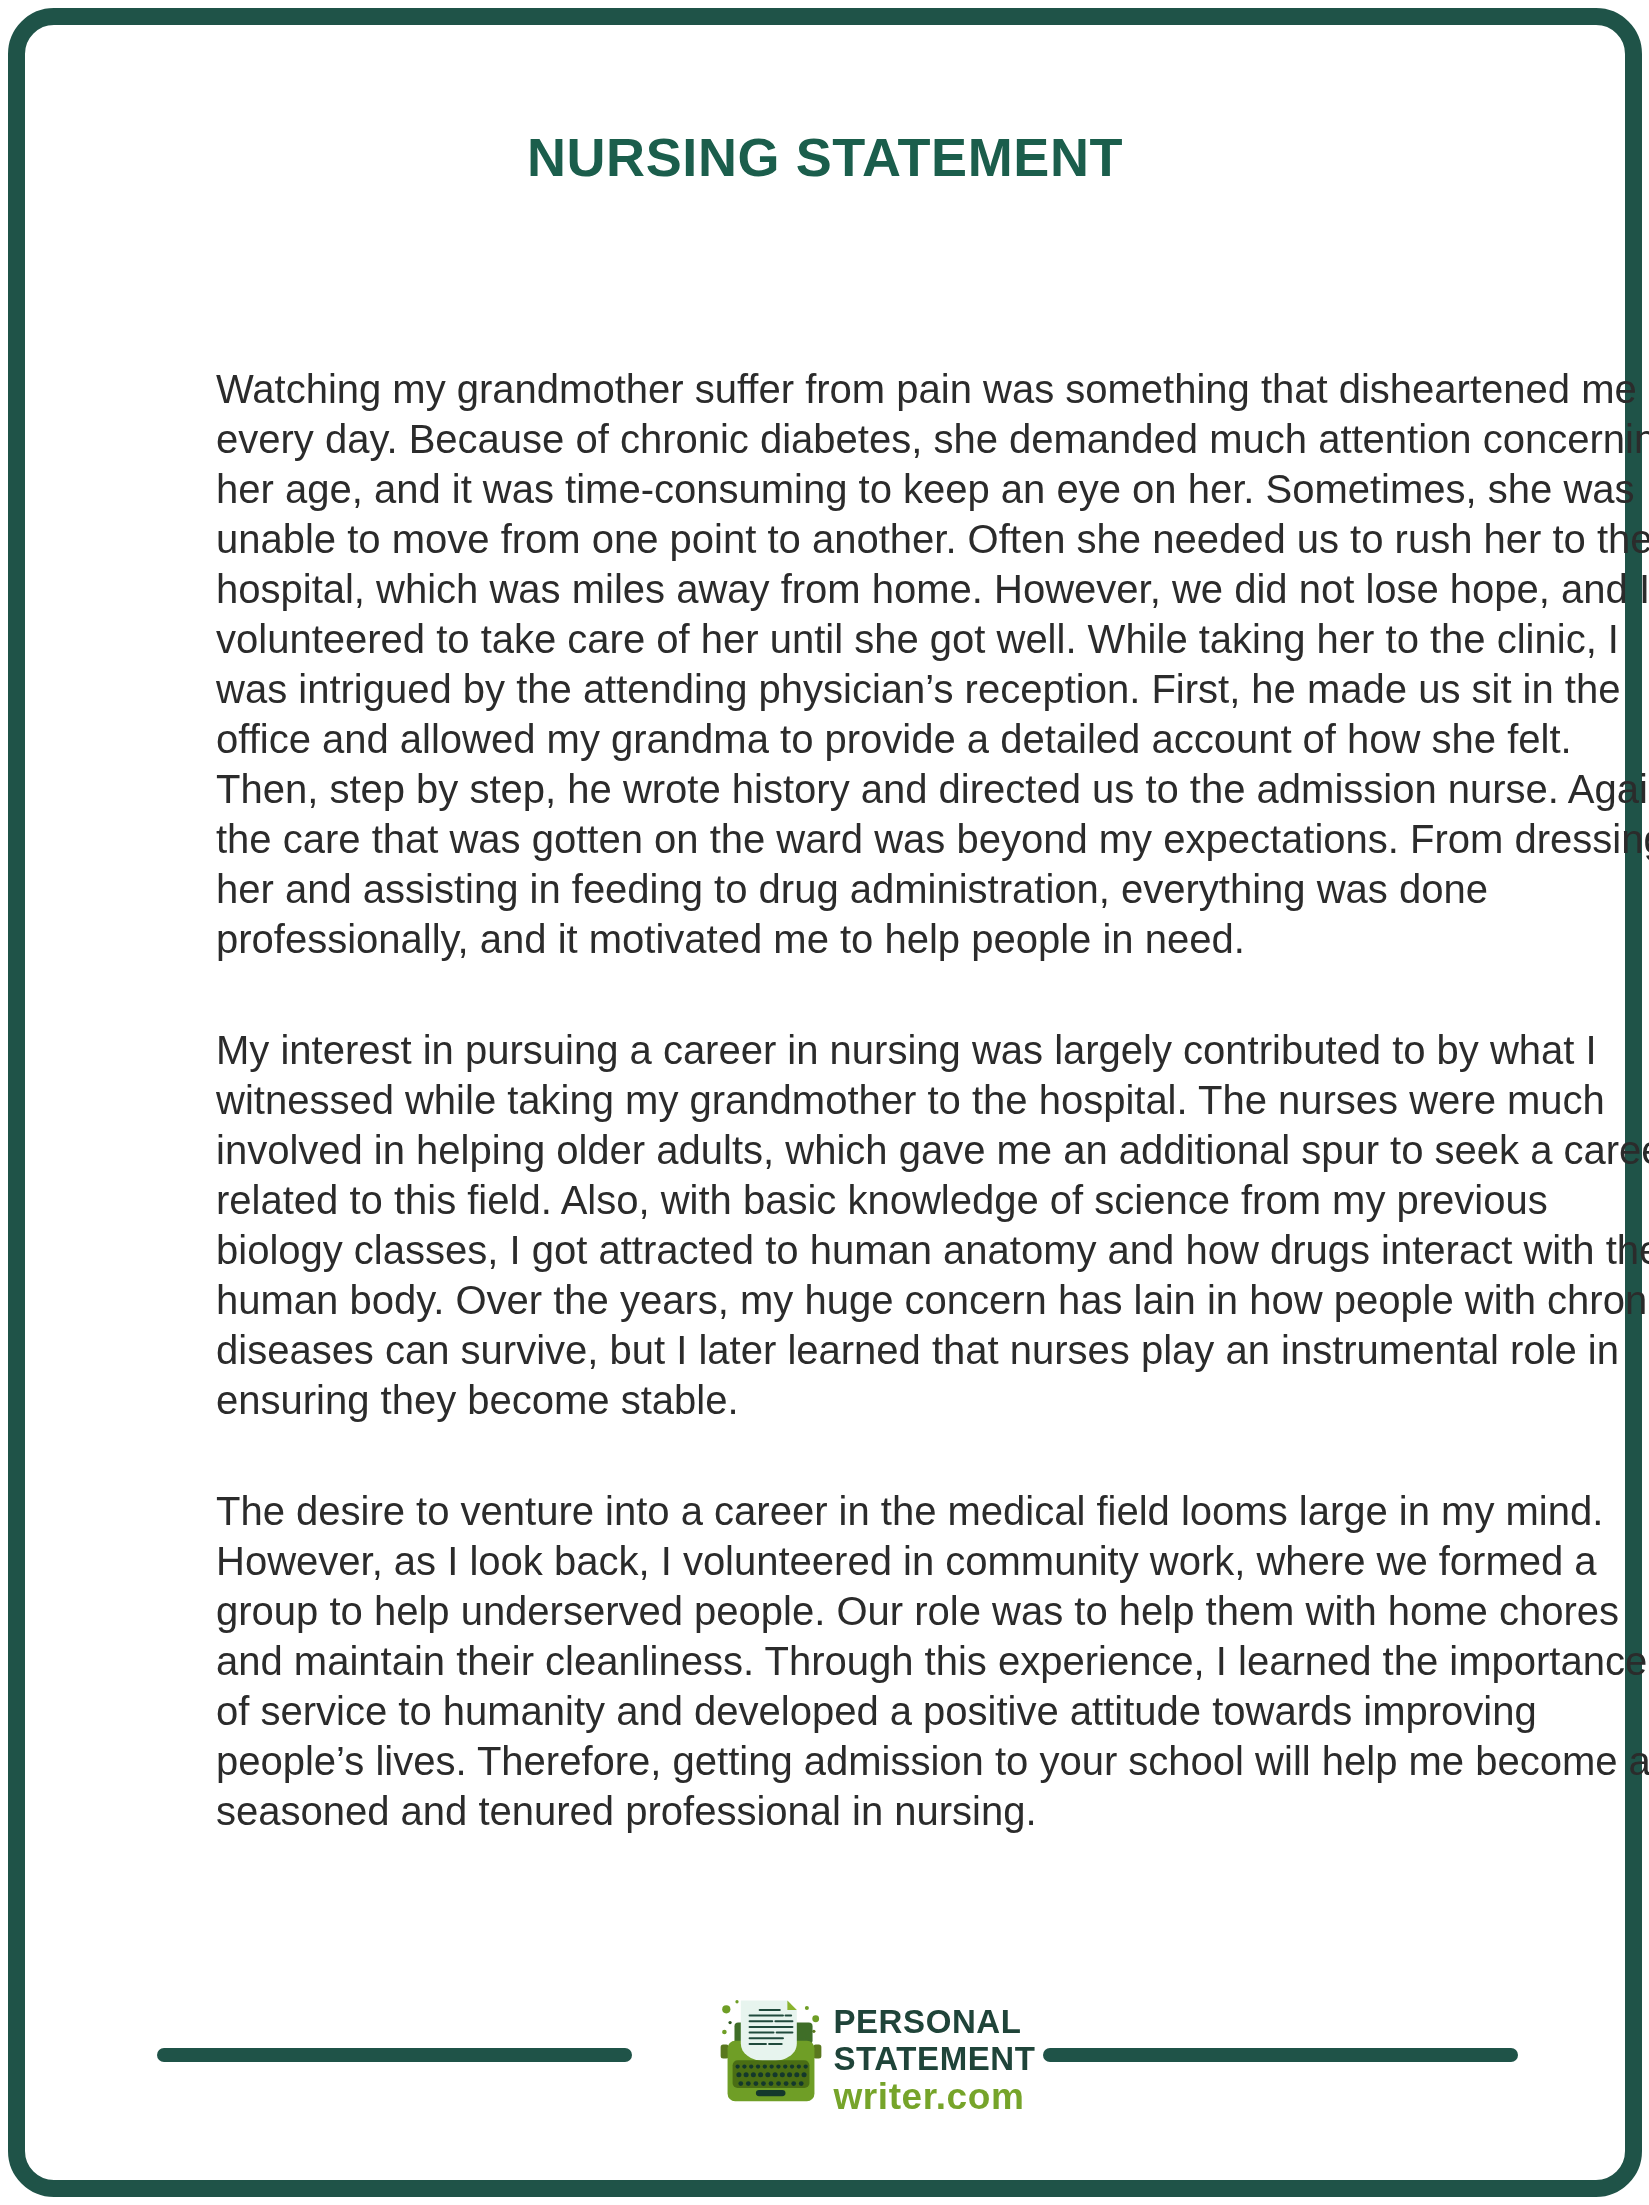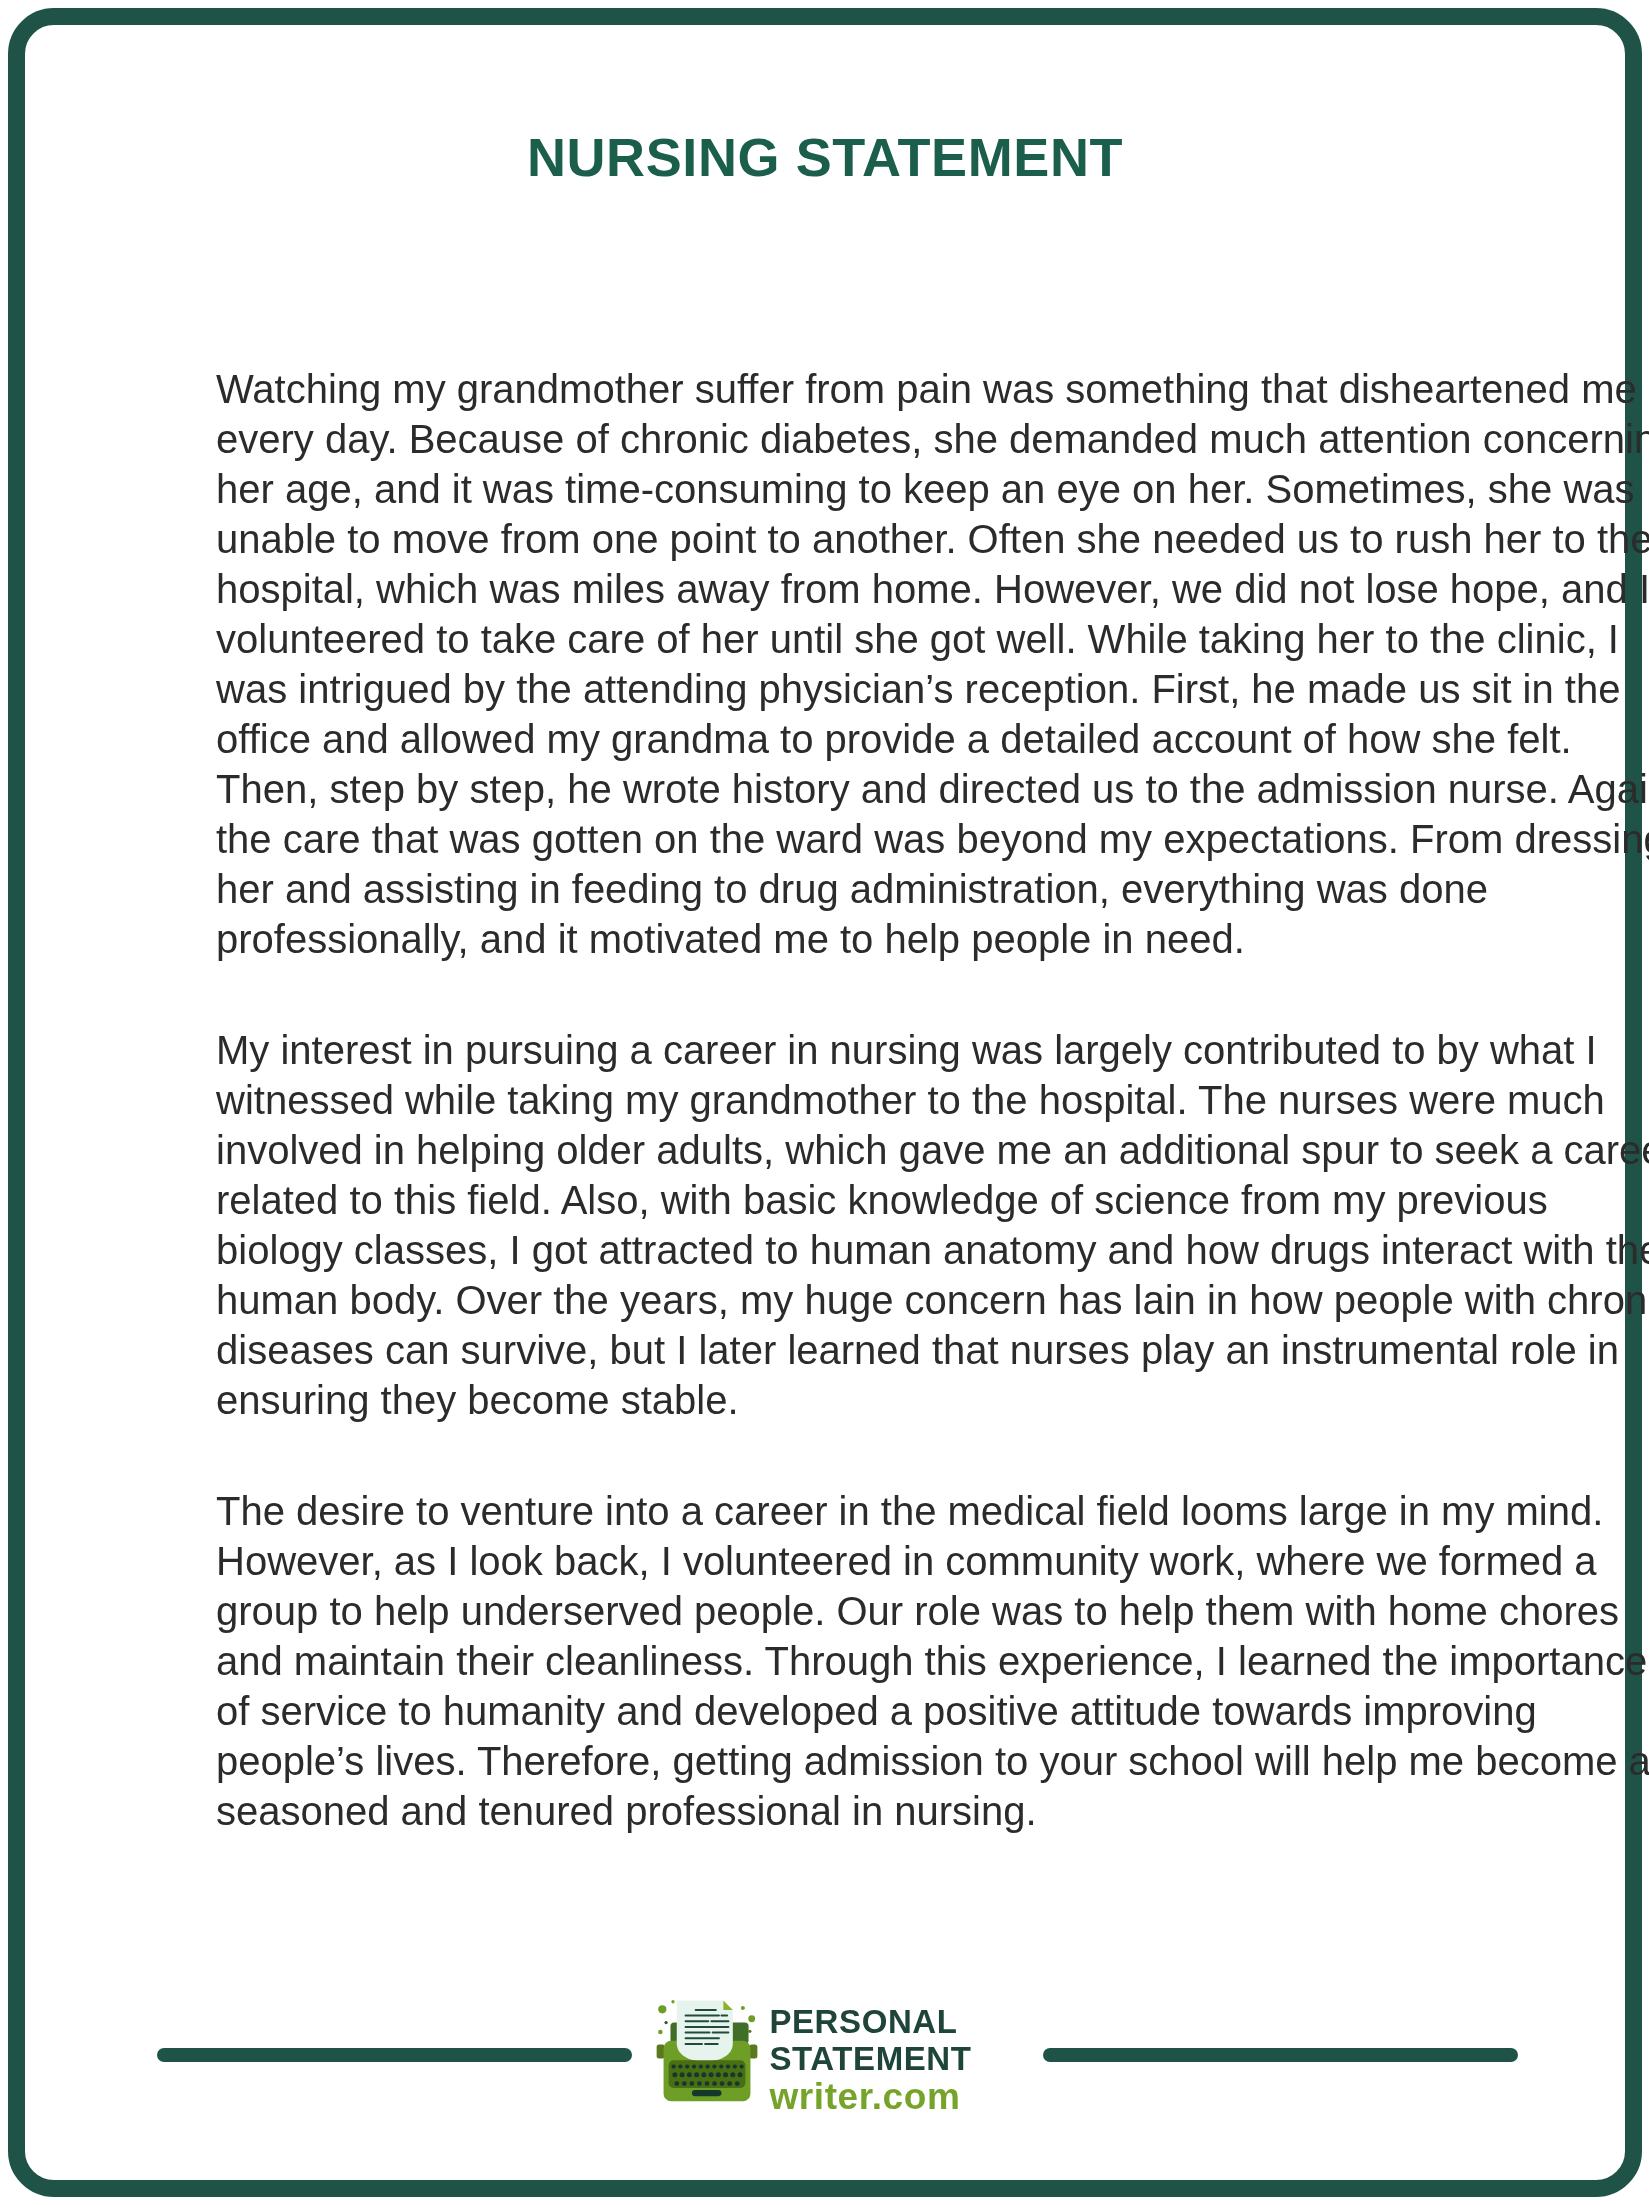--- a/index.html
+++ b/index.html
@@ -46,21 +46,21 @@
     top:2048px;
     height:14px;
     width:475px;
     background:#1f5348;
     border-radius:7px;
   }
   .divider.left{ left:157px; }
   .divider.right{ left:1043px; }
   .brand{
     position:absolute;
-    left:656px; top:1995px;
+    left:720px; top:1995px;
     display:flex;
     align-items:flex-start;
   }
   .brand-icon{ width:102px; height:113px; }
   .brand-text{
     margin-left:11.4px;
     padding-top:7.6px;
   }
   .brand-line{
     color:#1f4439;

